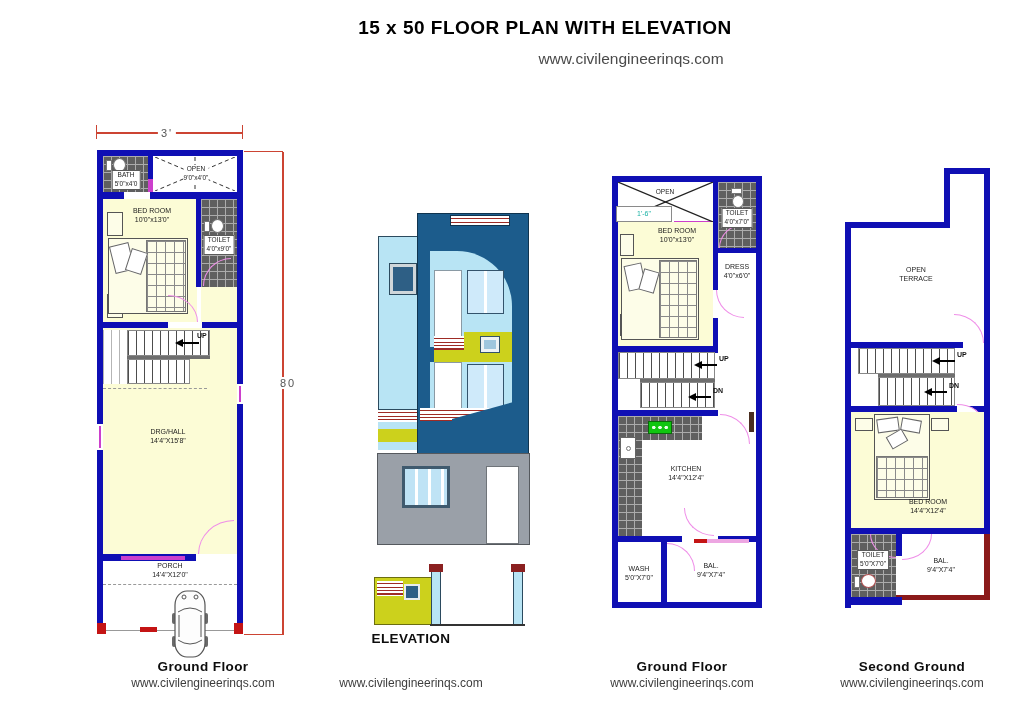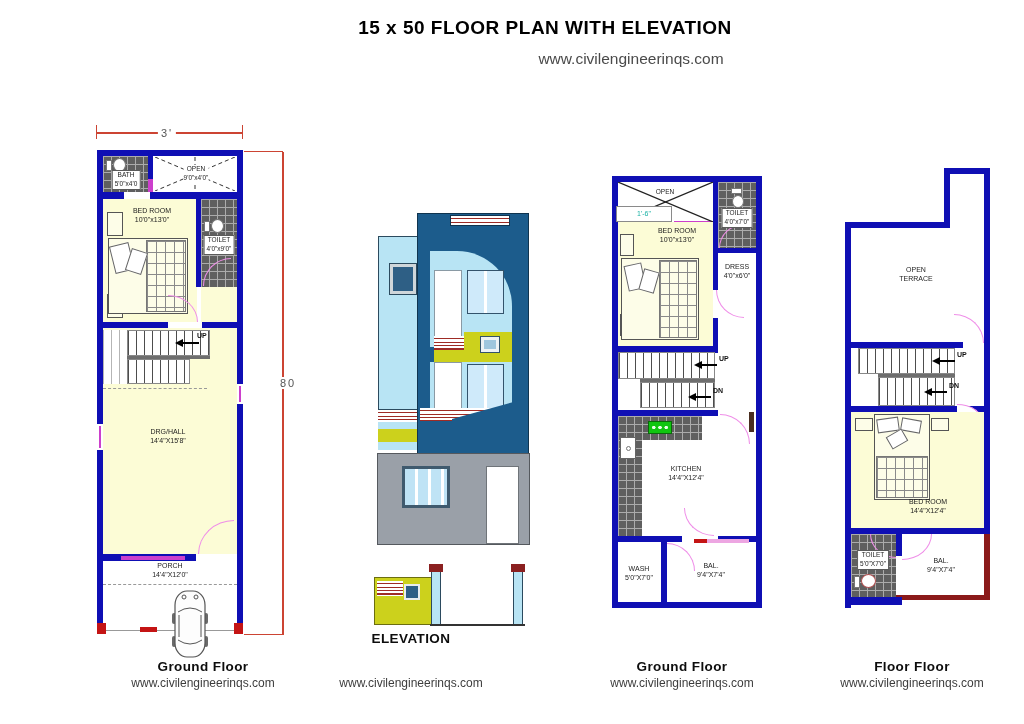--- a/index.html
+++ b/index.html
@@ -363,17 +363,17 @@
     <div class="arc bl" style="left:870px;top:534px;width:26px;height:24px"></div>
     <div class="arc br" style="left:902px;top:534px;width:30px;height:26px"></div>
     <div class="rlabel" style="left:941px;top:556px">
       <span>BAL.</span>
       <span>9'4"X7'4"</span>
     </div>
     <div class="darkred" style="left:984px;top:534px;width:6px;height:66px"></div>
     <div class="darkred" style="left:896px;top:595px;width:94px;height:5px"></div>
     <div class="wall" style="left:845px;top:597px;width:57px;height:8px"></div>
 
-    <div class="caption" style="left:912px;top:659px">Floor Floor</div>
+    <div class="caption" style="left:912px;top:659px">Second Ground</div>
     <div class="cap-url" style="left:912px;top:676px">www.civilengineerinqs.com</div>
   </div>
 
 </div>
 
 </body></html>

